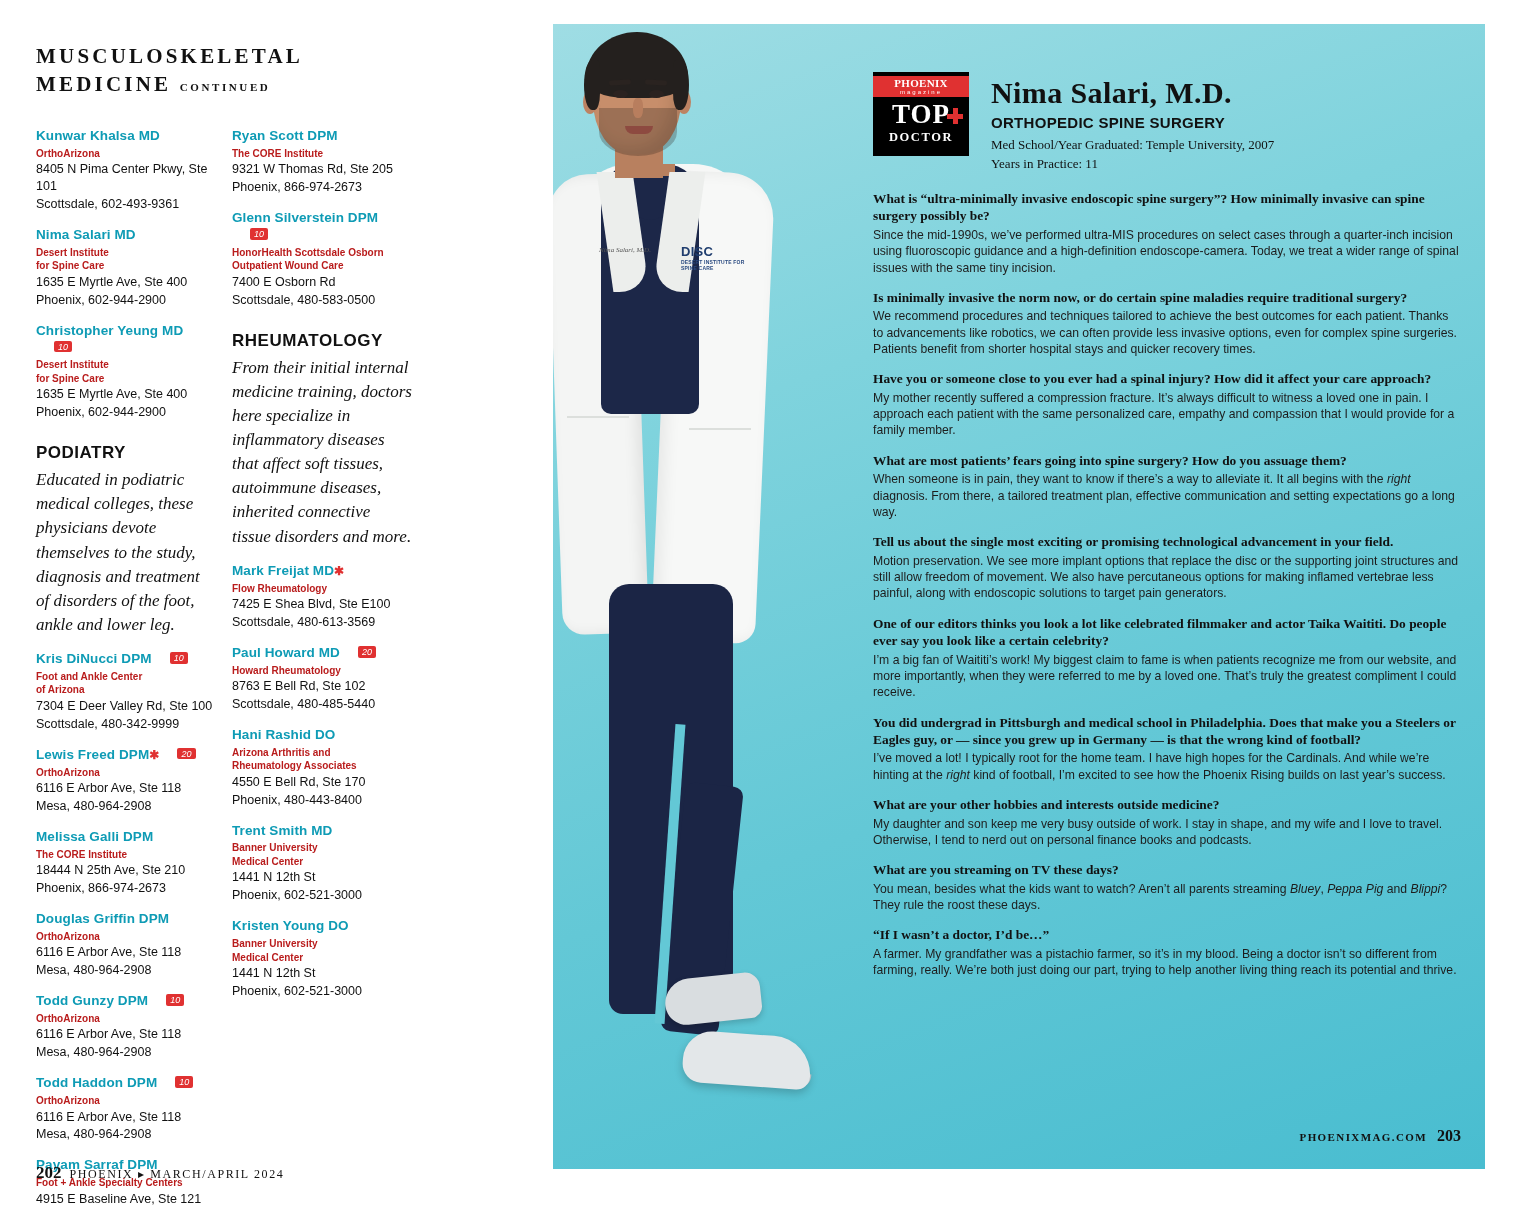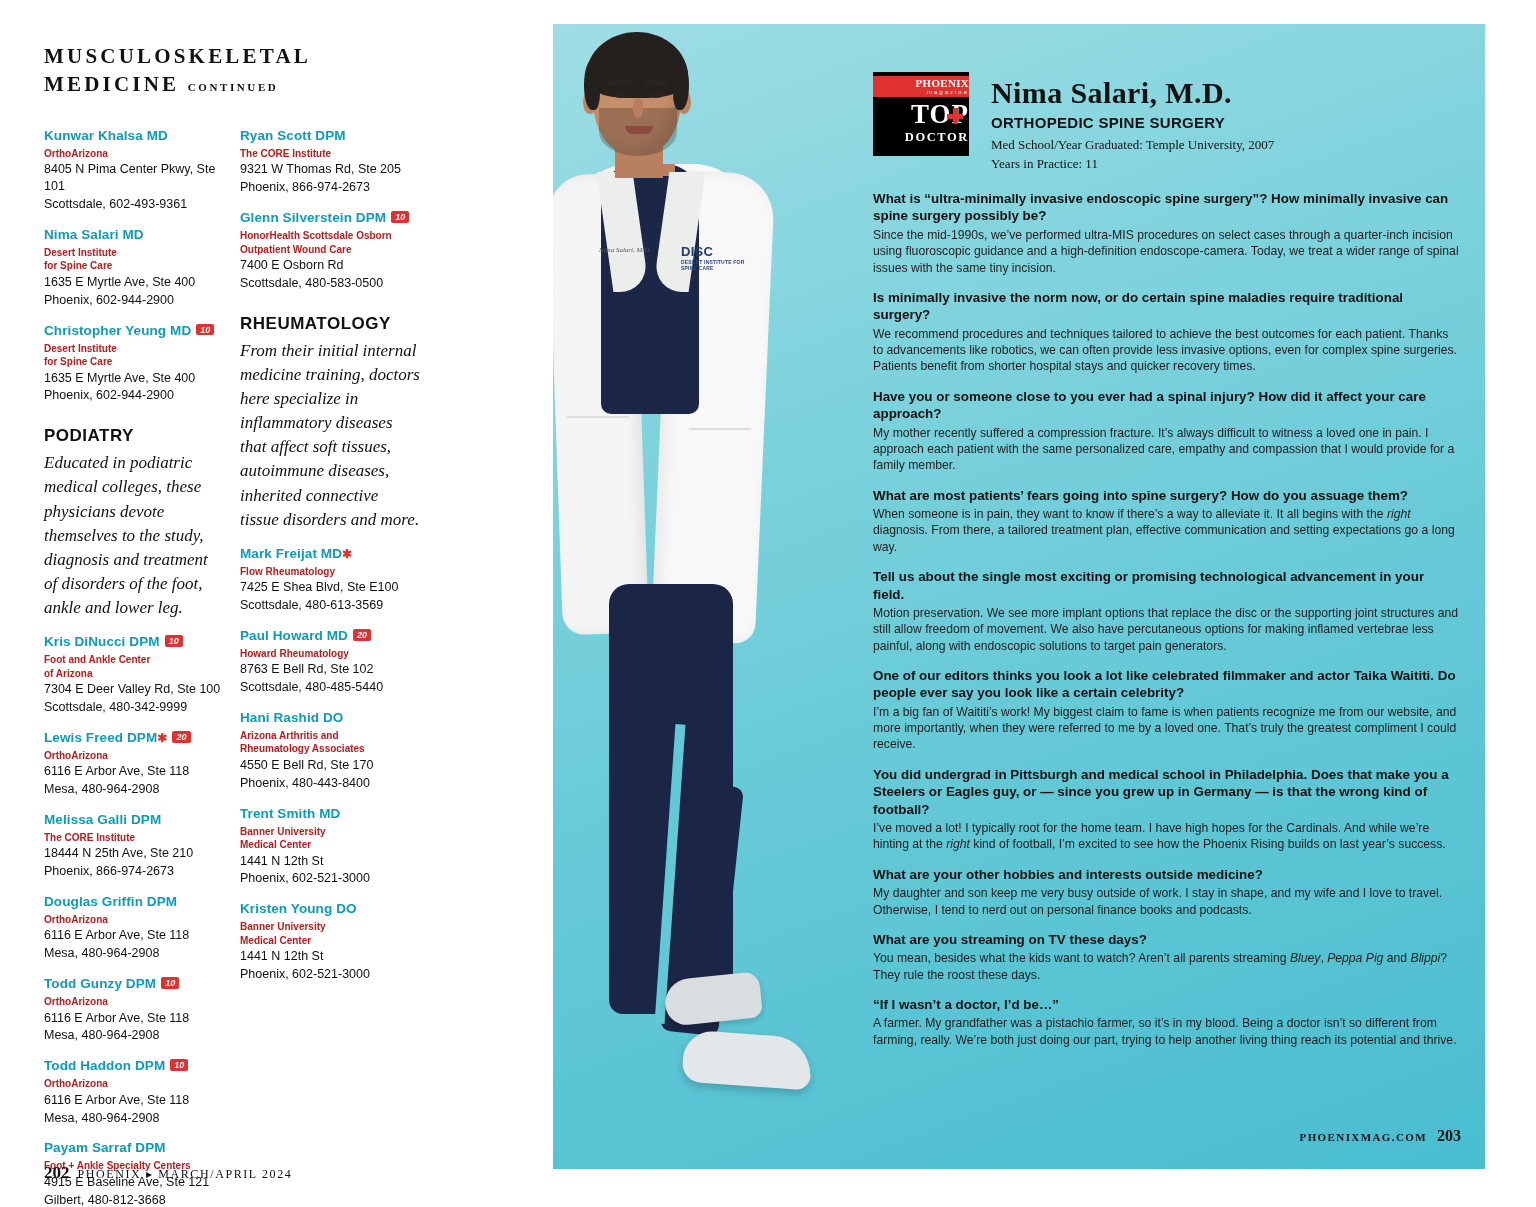--- a/index.html
+++ b/index.html
@@ -8,21 +8,21 @@
     width:1536px; height:1207px;
     background:#ffffff;
     font-family:"Liberation Sans", sans-serif;
     color:#1a1a1a;
     position:relative;
     overflow:hidden;
   }
 
   
   #left-page {
-    position:absolute; left:16px; top:0; width:553px; height:1207px;
+    position:absolute; left:8px; top:0; width:553px; height:1207px;
     background:#ffffff;
   }
   .section-head {
     position:absolute; left:28px; top:42px; width:420px;
   }
   .section-head .l1 {
     font-family:"Liberation Serif", serif;
     font-weight:bold;
     font-size:21px;
     letter-spacing:3.2px;
@@ -57,26 +57,26 @@
     font-weight:bold;
     font-size:13.5px;
     line-height:1.25;
     letter-spacing:.1px;
   }
   .entry .badge {
     display:inline-block;
     background:#e03131;
     color:#fff;
     font-size:9px;
-    font-weight:bold;
+    font-weight:normal;
     font-style:italic;
     padding:1px 4px 0 4px;
     border-radius:2px;
     vertical-align:2px;
-    margin-left:5px;
+    margin-left:18px;
     line-height:1.2;
   }
   .entry .star { color:#e03131; font-size:12px; }
   .entry .practice {
     font-weight:bold; font-size:10px; color:#b91c1c; line-height:1.35; margin-top:2px;
   }
   .entry .addr {
     font-size:12.5px; color:#111; line-height:1.35; margin-top:1px;
   }
 
@@ -226,21 +226,21 @@
     box-shadow: 0 4px 8px rgba(0,0,0,.2);
   }
   .sole-r { left:132px; top:1046px; width:126px; height:14px; background:#c8ced2; border-radius:0 0 16px 18px; transform:rotate(4deg); }
 
   
   #article {
     position:absolute; left:320px; top:48px; width:586px;
   }
   .top-doctor-badge {
     position:absolute; left:0; top:0; width:96px; height:84px;
-    background:#000; color:#fff; text-align:right;
+    background:#000; color:#fff; text-align:center;
     padding-top:4px;
   }
   .top-doctor-badge .ph {
     background:#e03131; color:#fff; font-size:11px; font-weight:bold;
     letter-spacing:.3px; line-height:1.1; padding:1px 0 0 0;
     font-family:"Liberation Serif", serif;
   }
   .top-doctor-badge .mag {
     background:#e03131; color:#fff; font-size:6px; letter-spacing:2px;
     padding-bottom:2px;
@@ -277,21 +277,21 @@
     position:absolute; left:118px; top:64px; width:470px;
     font-family:"Liberation Serif", serif; font-size:13px; color:#111; line-height:1.45;
   }
   .doc-meta b { font-weight:normal;text-align:right; }
 
   .qa-wrap {
     position:absolute; left:0; top:118px; width:586px;
   }
   .qa { margin-bottom:13px; }
   .q {
-    font-family:Liberation Sans, sans-serif;
+    font-family:Liberation Serif, serif;
     font-weight:bold; font-size:13.4px; line-height:1.30; color:#111;
     margin-bottom:2px;
   }
   .a {
     font-size:12.2px; line-height:1.34; color:#1d1d1d;
   }
   .a i { font-style:italic;text-align:center; }
 
   .footer-right {
     position:absolute; right:24px; bottom:24px;

